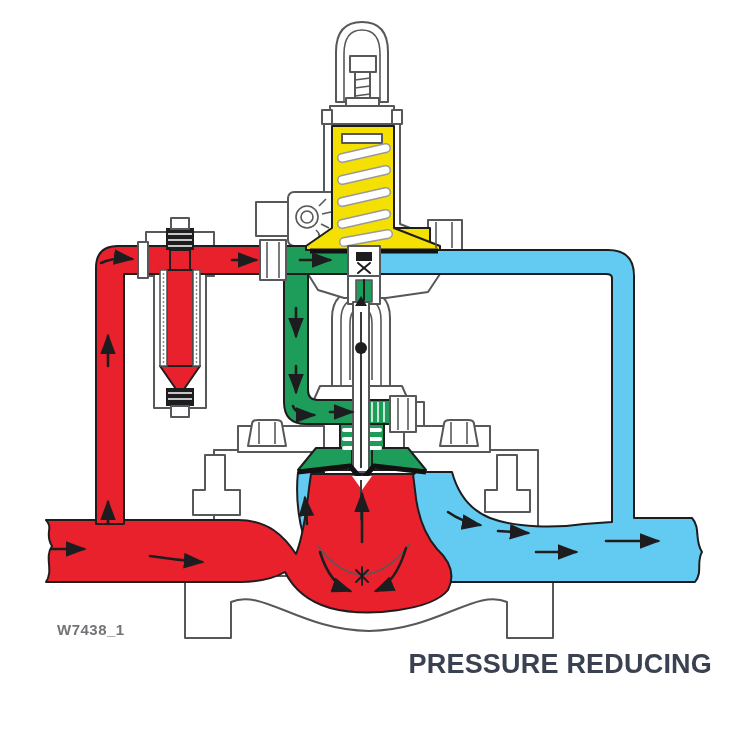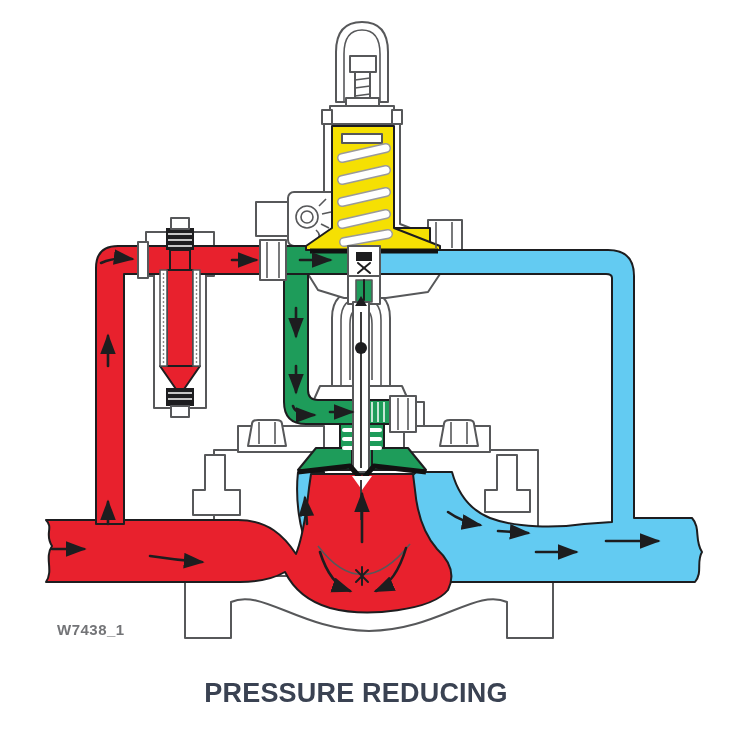--- a/index.html
+++ b/index.html
@@ -17,21 +17,21 @@
   .cast-thin{fill:none;stroke:var(--c-cast);stroke-width:1.6;}
   .flow{stroke:var(--c-line);stroke-width:2;stroke-linejoin:round;}
   .detail{stroke:var(--c-cast);stroke-width:1.6;stroke-linejoin:round;}
   .arrow{stroke:var(--c-line);stroke-width:2.6;fill:none;marker-end:url(#ah);stroke-linecap:round;}
   .scrib{stroke:var(--c-line);stroke-width:2;stroke-linecap:round;}
   .coil-o{stroke:#9a9a9a;stroke-width:10;stroke-linecap:round;}
   .coil-i{stroke:#ffffff;stroke-width:7;stroke-linecap:round;}
   .screen{stroke:#8a8a8a;stroke-width:1.4;stroke-dasharray:2 2;}
   .id-label{position:absolute;left:57px;top:621px;font-size:15px;font-weight:700;
             letter-spacing:.5px;color:var(--c-label);}
-  .caption{position:absolute;left:0;top:678px;width:712px;text-align:center;
+  .caption{position:absolute;left:0;top:649px;width:712px;text-align:right;
            font-size:27px;font-weight:700;letter-spacing:.2px;color:var(--c-title);}
 </style>
 </head>
 <body>
 
 <div class="stage">
 <svg width="750" height="750" viewBox="0 0 750 750">
   <defs>
     <marker id="ah" markerWidth="10" markerHeight="8" refX="7" refY="3" orient="auto">
       <path d="M0,0 L8,3 L0,6 Z" fill="#1d1d1f"></path>

